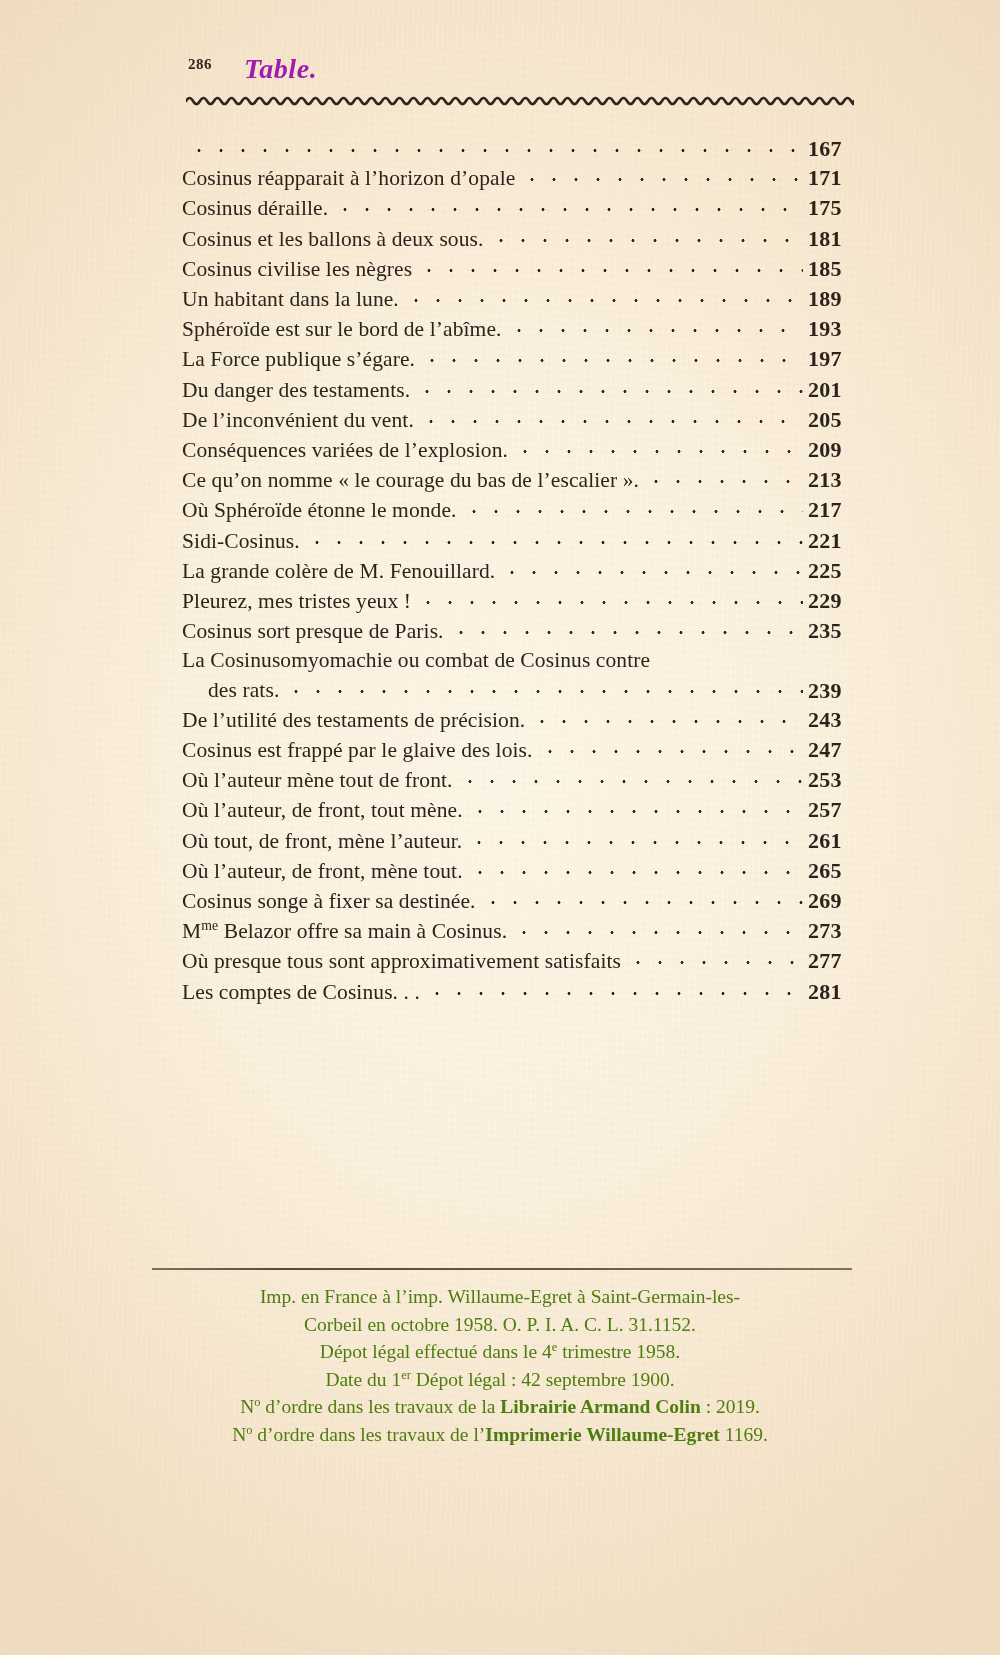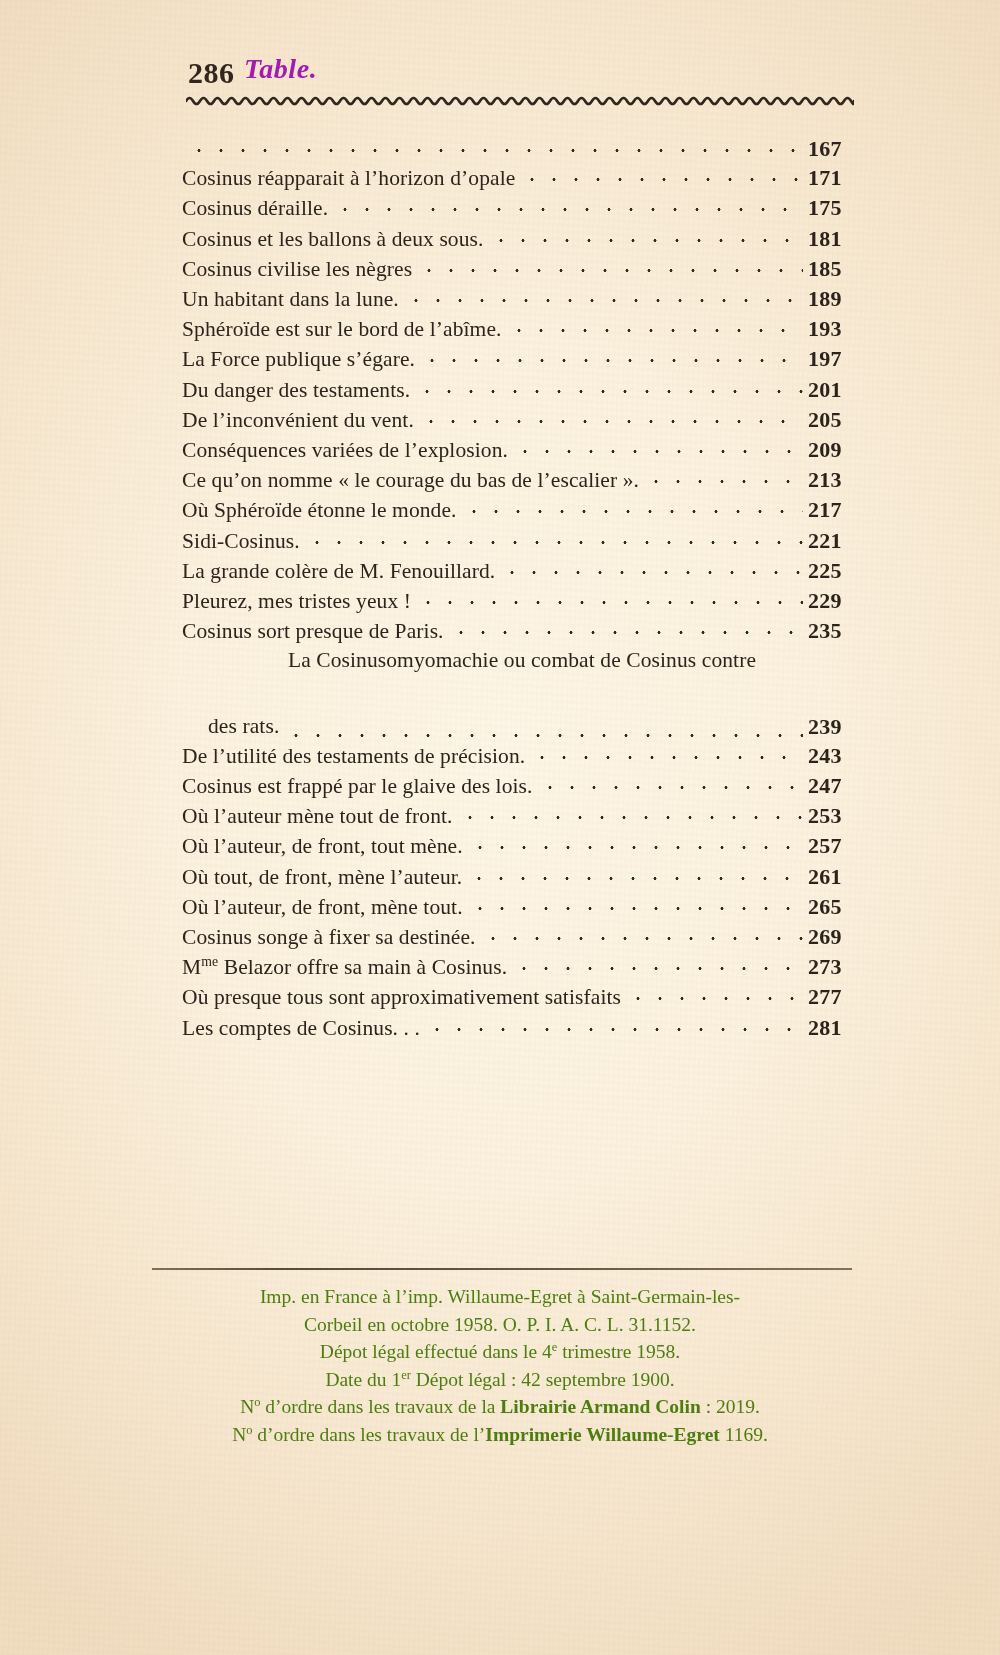--- a/index.html
+++ b/index.html
@@ -44,21 +44,21 @@
     top: 56px;
     width: 660px;
     height: 36px;
   }
   .folio {
     position: absolute;
     left: 0;
     top: 0;
     font-family: "Liberation Serif", serif;
     font-weight: bold;
-    font-size: 30px;
+    font-size: 15px;
     letter-spacing: .5px;
     color: #31271f;
   }
   .runtitle {
     position: absolute;
     left: 0;
     right: 0;
     top: -3px;
     text-align: left;
     font-family: "Liberation Serif", serif;
@@ -128,27 +128,25 @@
     color: #2b231c;
   }
   
   .entry.wrap {
     display: block;
     white-space: normal;
   }
   .entry.wrap .l1 {
     display: block;
     letter-spacing: .1px;
-    text-align: center;
   }
   .entry.wrap .l2row {
     display: flex;
-    align-items: flex-end;
+    align-items: flex-start;
     padding-left: 26px;
-    margin-top: 36px;
   }
   .entry.wrap .l2row .title { flex: 0 0 auto; }
 
   sup.ord {
     font-size: .64em;
     vertical-align: super;
     line-height: 0;
   }
 
   

